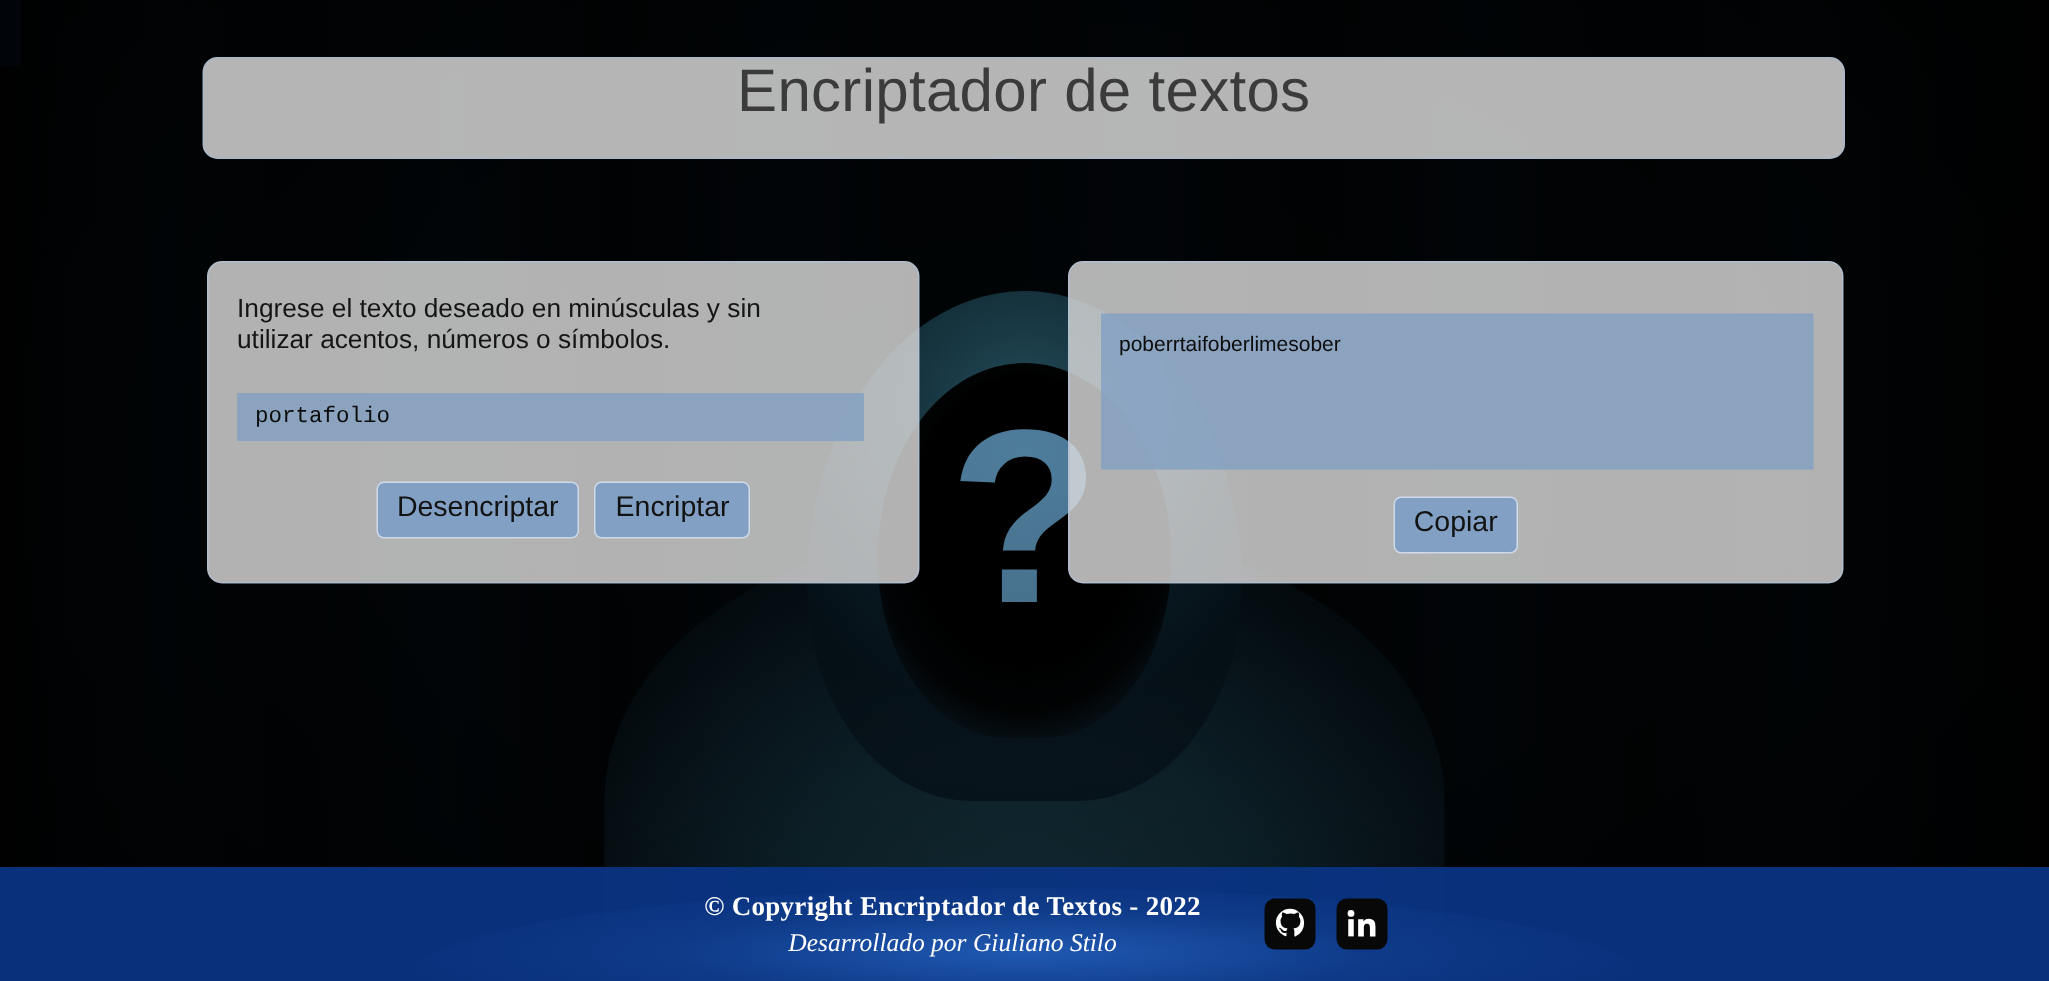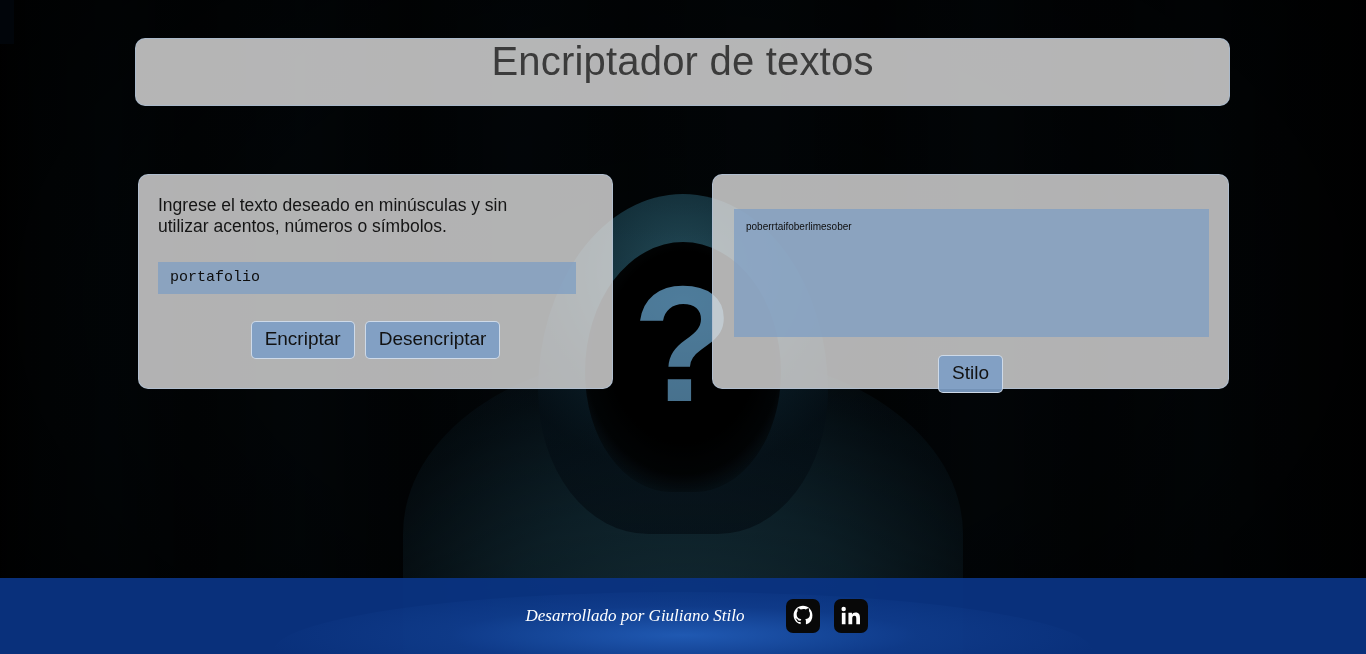--- a/index.html
+++ b/index.html
@@ -247,28 +247,28 @@
     font-family: "Liberation Sans", sans-serif;
     font-size: 19px;
     color: #121212;
     line-height: 1.1;
     cursor: pointer;
   }
 
   #result-textarea {
     display: block;
     width: 475px;
-    height: 128px;
+    height: 104px;
     background: rgba(124, 157, 196, 0.72);
     border: none;
     outline: none;
     resize: none;
     padding: 12px 12px 0 12px;
     font-family: "Liberation Sans", sans-serif;
-    font-size: 10px;
+    font-size: 14px;
     line-height: 1.2;
     color: #0d0d0d;
     overflow: hidden;
   }
 
   #output-button-row {
     margin-top: 18px;
     display: flex;
     justify-content: center;
   }
@@ -364,37 +364,38 @@
 <header id="app-header">
   <h1 id="app-title">Encriptador de textos</h1>
 </header>
 
 <section class="panel" id="input-panel">
   <p id="input-instructions">Ingrese el texto deseado en minúsculas y sin utilizar acentos, números o símbolos.</p>
 
   <input id="text-input" type="text" value="portafolio" style="">
 
   <div id="input-button-row">
+    <button class="action-button">Desencriptar</button>
     <button class="action-button">Encriptar</button>
-    <button class="action-button">Desencriptar</button>
   </div>
 </section>
 
 <section class="panel" id="output-panel">
   <textarea id="result-textarea" style="">poberrtaifoberlimesober</textarea>
 
   <div id="output-button-row">
-    <button class="action-button">Stilo</button>
+    <button class="action-button">Copiar</button>
   </div>
 </section>
 
 <footer id="app-footer">
   <div id="footer-glow"></div>
   <div id="footer-inner">
     <div id="footer-text-block">
+      <div id="footer-copyright">© Copyright Encriptador de Textos - 2022</div>
       <div id="footer-author">Desarrollado por Giuliano Stilo</div>
     </div>
 
     <div id="footer-social">
       <a class="social-link">
         <svg width="24" height="24" viewBox="0 0 24 24" aria-hidden="true">
           <path fill="#ffffff" d="M12 1.8c-5.2 0-9.4 4.2-9.4 9.4 0 4.15 2.69 7.67 6.42 8.91.47.09.64-.2.64-.45 0-.22-.01-.96-.01-1.75-2.61.48-3.29-.64-3.5-1.23-.12-.3-.63-1.23-1.08-1.48-.37-.2-.9-.68-.01-.7.83-.01 1.42.77 1.62 1.08.95 1.6 2.47 1.15 3.07.87.1-.68.37-1.15.67-1.41-2.31-.26-4.73-1.16-4.73-5.14 0-1.13.4-2.07 1.07-2.8-.11-.26-.47-1.33.1-2.76 0 0 .87-.28 2.86 1.07a9.6 9.6 0 0 1 2.6-.35c.88 0 1.77.12 2.6.35 1.99-1.35 2.86-1.07 2.86-1.07.57 1.43.21 2.5.1 2.76.67.73 1.07 1.66 1.07 2.8 0 3.99-2.43 4.88-4.74 5.14.38.33.71.96.71 1.94 0 1.4-.01 2.53-.01 2.88 0 .25.17.55.64.45A9.42 9.42 0 0 0 21.4 11.2c0-5.2-4.2-9.4-9.4-9.4z"></path>
         </svg>
       </a>
       <a class="social-link">

